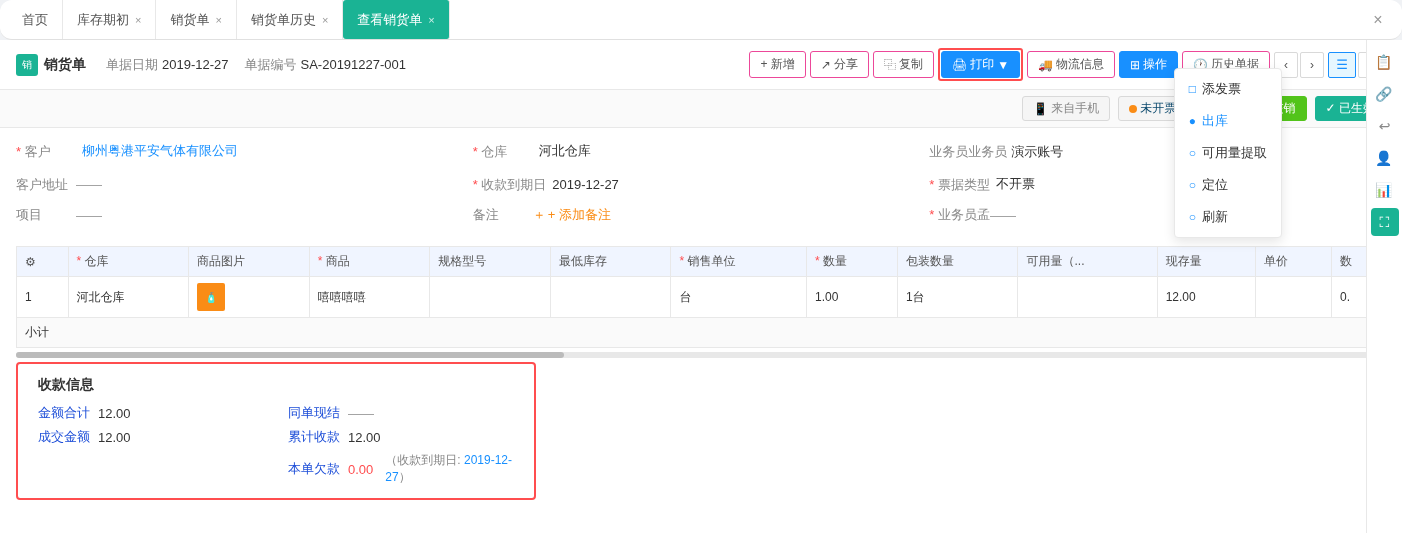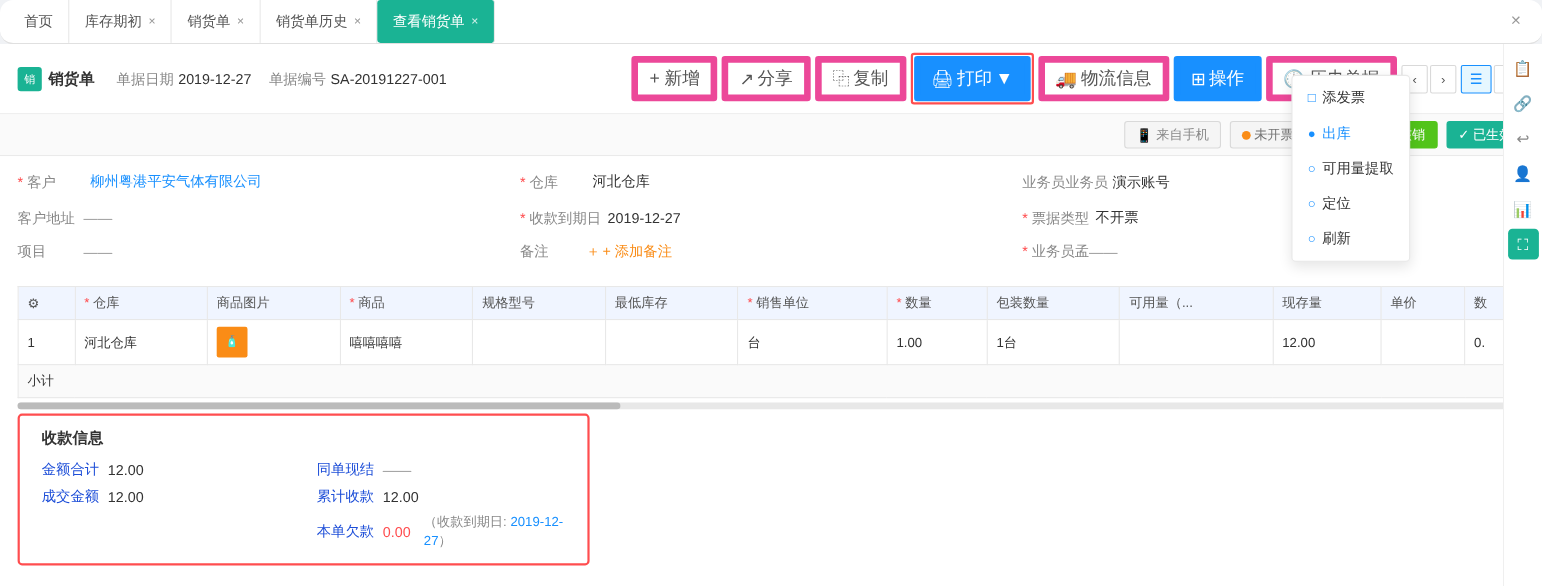--- a/index.html
+++ b/index.html
@@ -48,22 +48,22 @@
     .doc-meta span { display: flex; align-items: center; gap: 4px; }
     .doc-meta .label { color: #888; }
     .doc-meta .value { color: #333; }
 
     
     .toolbar {
       display: flex; align-items: center; gap: 4px; margin-left: auto;
     }
     .toolbar-btn {
       display: flex; align-items: center; gap: 3px; padding: 4px 10px;
-      border: 6px solid #ec4899; border-radius: 3px; cursor: pointer;
-      font-size: 16px; color: #555; background: #fff; white-space: nowrap;
+      border: 1px solid #ec4899; border-radius: 3px; cursor: pointer;
+      font-size: 12px; color: #555; background: #fff; white-space: nowrap;
     }
     .toolbar-btn.active-btn {
       background: #1890ff; color: #fff; border-color: #1890ff;
     }
     .nav-arrows { display: flex; align-items: center; gap: 2px; }
     .arrow-btn {
       width: 24px; height: 26px; border: 1px solid #d9d9d9; border-radius: 2px;
       display: flex; align-items: center; justify-content: center;
       cursor: pointer; background: #fff; color: #555; font-size: 12px;
     }
@@ -281,21 +281,21 @@
       </div>
     </div>
   </div>
 
   <div class="status-row">
     <div style="margin-left: auto; display: flex; gap: 8px; align-items: center;">
       <button class="status-btn gray-btn">
         <span>📱</span>
         <span>来自手机</span>
       </button>
-      <button class="status-btn" style="color: #737373; border-color: #d9d9d9; background: #f5f5f5;">
+      <button class="status-btn" style="color: #0c4a6e; border-color: #d9d9d9; background: #f5f5f5;">
         <span class="icon-dot dot-orange"></span>
         <span>未开票</span>
       </button>
       <button class="status-btn" style="color: #52c41a; border-color: #52c41a;">
         <span>✓</span>
       </button>
       <button class="status-btn-solid-green">
         <span>✓</span>
         <span>已核销</span>
       </button>

